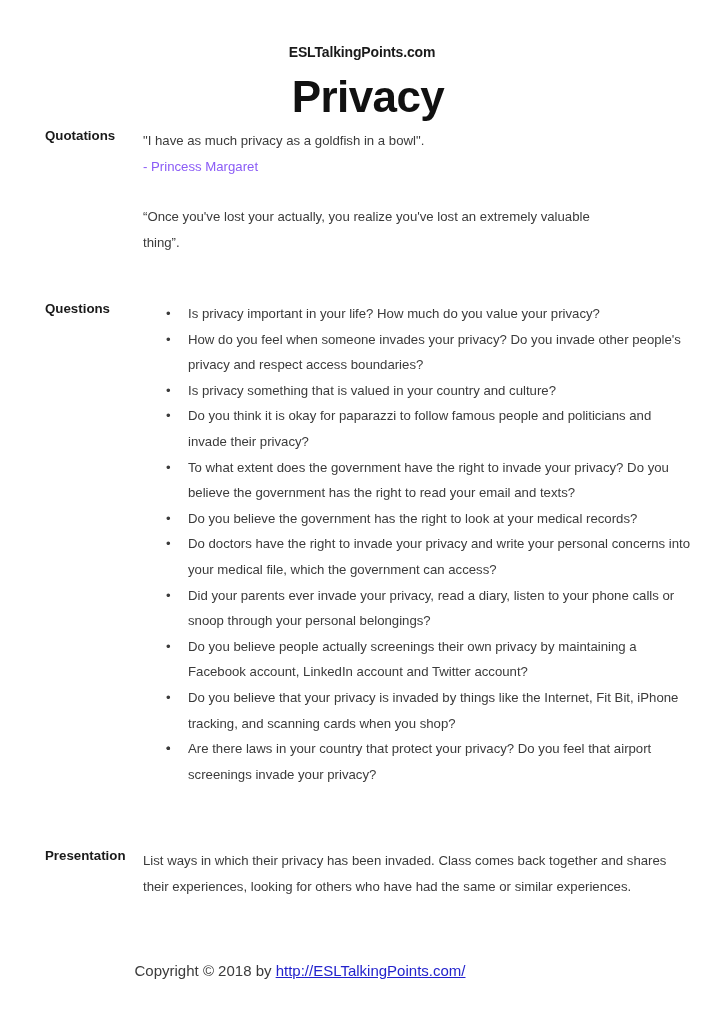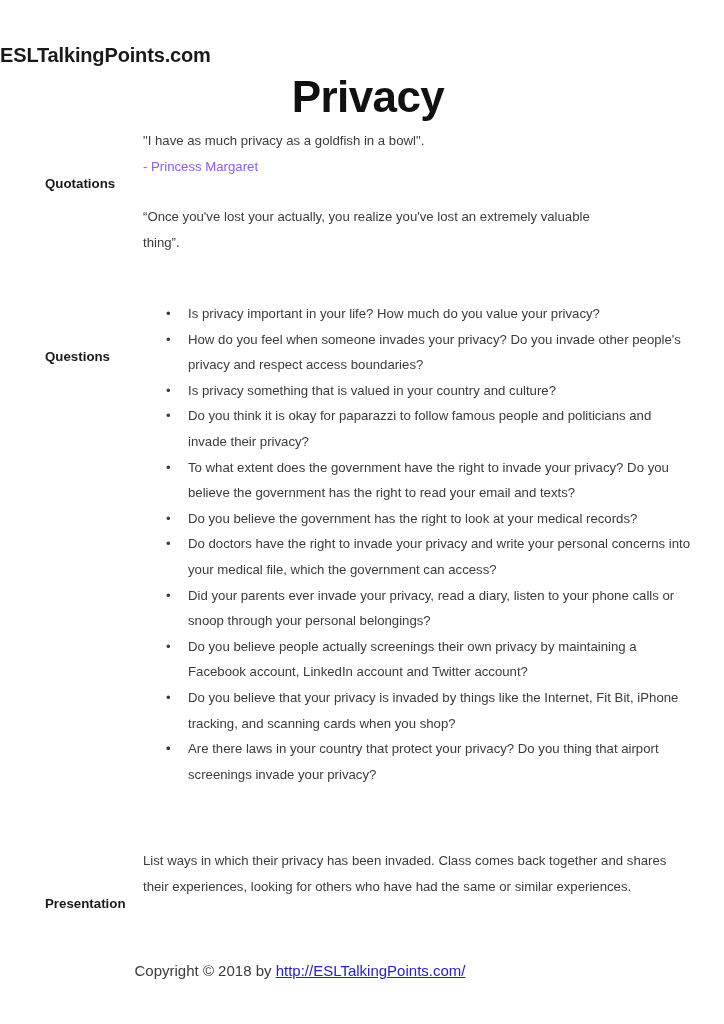--- a/index.html
+++ b/index.html
@@ -21,21 +21,22 @@
     height: 1024px;
     background: #ffffff;
   }
 
   
   .site-head {
     position: absolute;
     left: 0;
     top: 44px;
     width: 724px;
-    font-size: 20px;
+    text-align: center;
+    font-size: 14px;
     font-weight: bold;
     letter-spacing: -0.15px;
     color: #1a1a1a;
   }
   .doc-title {
     position: absolute;
     left: 6px;
     top: 72px;
     width: 724px;
     text-align: center;
@@ -54,21 +55,20 @@
   }
   .sec-label {
     position: absolute;
     left: 45px;
     top: 0;
     width: 100px;
     font-size: 13.3px;
     font-weight: bold;
     color: #1a1a1a;
     white-space: nowrap;
-    margin-top: 48px;
   }
   .sec-body {
     position: absolute;
     left: 143px;
     top: 0;
     width: 548px;
   }
 
   
   .quote-line {
@@ -164,21 +164,21 @@
           <li class="q-item"><span class="q-bullet">•</span><span class="q-text">How do you feel when someone invades your privacy? Do you invade other people's privacy and respect access boundaries?</span></li>
           <li class="q-item"><span class="q-bullet">•</span><span class="q-text">Is privacy something that is valued in your country and culture?</span></li>
           <li class="q-item"><span class="q-bullet">•</span><span class="q-text"> Do you think it is okay for paparazzi to follow famous people and politicians and invade their privacy?</span></li>
           <li class="q-item"><span class="q-bullet">•</span><span class="q-text">To what extent does the government have the right to invade your privacy? Do you believe the government has the right to read your email and texts?</span></li>
           <li class="q-item"><span class="q-bullet">•</span><span class="q-text">Do you believe the government has the right to look at your medical records?</span></li>
           <li class="q-item"><span class="q-bullet">•</span><span class="q-text">Do doctors have the right to invade your privacy and write your personal concerns into your medical file, which the government can access?</span></li>
           <li class="q-item"><span class="q-bullet">•</span><span class="q-text">Did your parents ever invade your privacy, read a diary, listen to your phone calls or snoop through your personal belongings?</span></li>
           <li class="q-item"><span class="q-bullet">•</span><span class="q-text"> Do you believe people actually screenings their own privacy by maintaining a Facebook account, LinkedIn account and Twitter account?</span></li>
           <li class="q-item"><span class="q-bullet">•</span><span class="q-text">Do you believe that your privacy is invaded by things like the Internet, Fit Bit, iPhone tracking, and scanning cards when you shop?</span></li>
           <li class="q-item"><span class="q-bullet">•</span></li>
-          <li class="q-item"><span class="q-bullet">•</span><span class="q-text">Are there laws in your country that protect your privacy? Do you thing that airport screenings invade your privacy?</span></li>
+          <li class="q-item"><span class="q-bullet">•</span><span class="q-text">Are there laws in your country that protect your privacy? Do you feel that airport screenings invade your privacy?</span></li>
         </ul>
     </div>
   </div>
 
   <div class="section" id="sec-presentation" style="top:848px;">
     <div class="sec-label">Presentation</div>
     <div class="sec-body">
       <div class="pres-text">List ways in which their privacy has been invaded. Class comes back together and shares their experiences, looking for others who have had the same or similar experiences.</div>
     </div>
   </div>

